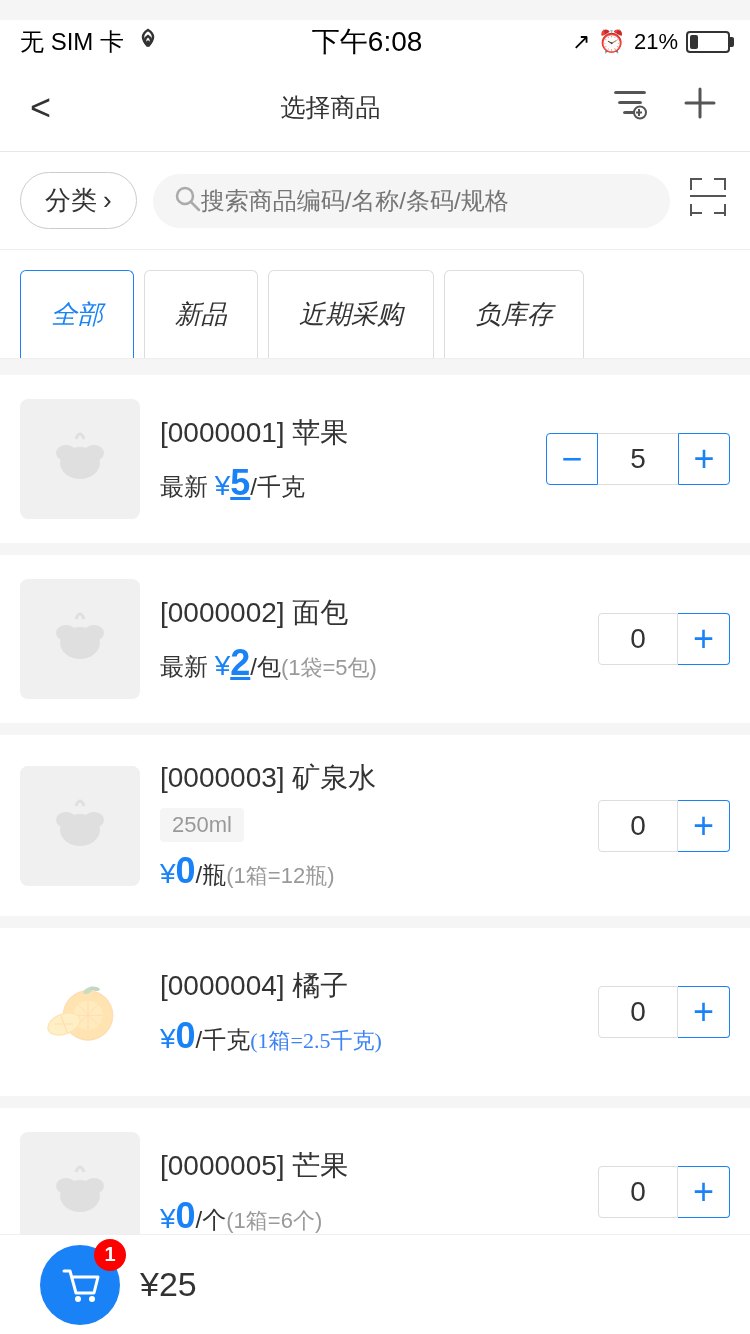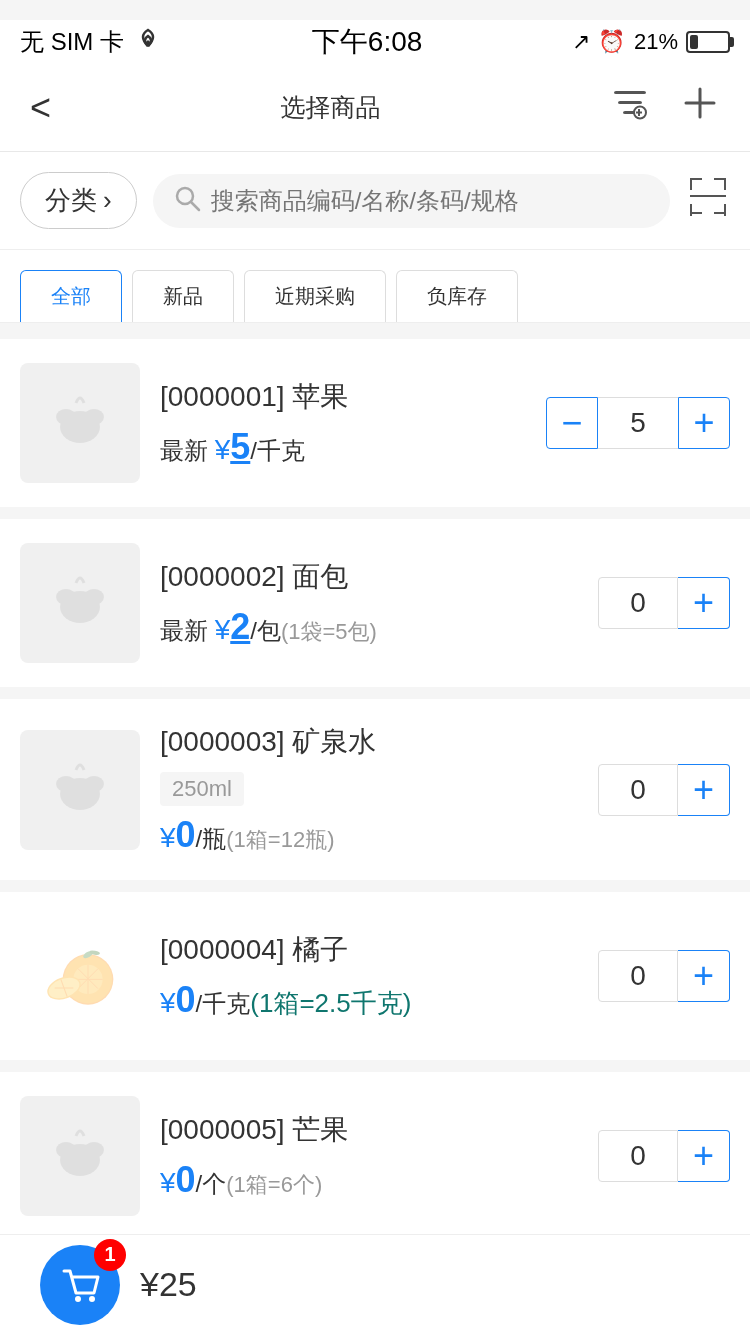--- a/index.html
+++ b/index.html
@@ -61,41 +61,42 @@
       align-items: center;
       gap: 6px;
     }
     .search-box {
       flex: 1;
       background: #f5f5f5;
       border-radius: 30px;
       display: flex;
       align-items: center;
       padding: 10px 20px;
-      gap: 10px;
+      gap: 0;
       font-size: 24px;
       color: #aaa;
     }
 
     
     .tabs {
       background: #fff;
       display: flex;
       padding: 20px 20px 0;
       gap: 10px;
       border-bottom: 1px solid #eee;
     }
     .tab {
-      padding: 12px 30px;
-      font-size: 20px;
+      padding: 26px 30px;
+      font-size: 26px;
       border-radius: 6px 6px 0 0;
       border: 1px solid #ddd;
       border-bottom: none;
       color: #333;
       background: #fff;
+      font-style: italic;
     }
     .tab.active {
       color: #1a82f7;
       border-color: #1a82f7;
       background: #fff;
       font-weight: 500;
     }
 
     
     .product-list { background: #f5f5f5; padding: 16px 0; }
@@ -406,21 +407,21 @@
         <line x1="36" y1="64" x2="36" y2="92" stroke="#ff8c00" stroke-width="1.5" transform="rotate(-20 36 78)"></line>
         <line x1="22" y1="78" x2="50" y2="78" stroke="#ff8c00" stroke-width="1.5"></line>
 
         <ellipse cx="72" cy="28" rx="8" ry="4" fill="#4a8c3f" transform="rotate(-30 72 28)"></ellipse>
         <ellipse cx="82" cy="25" rx="8" ry="3" fill="#3a7a2f" transform="rotate(10 82 25)"></ellipse>
       </svg>
     </div>
     <div class="product-info">
       <div class="product-name">[0000004] 橘子</div>
       <div class="product-price">
-        <span style="color:#1a82f7;font-size:28px;">¥</span><span style="color:#1a82f7;font-size:36px;font-weight:bold;">0</span><span style="font-size:24px;color:#333;">/千克</span><span style="font-size:26px;color:#0f766e;">(1箱=2.5千克)</span>
+        <span style="color:#1a82f7;font-size:28px;">¥</span><span style="color:#1a82f7;font-size:36px;font-weight:bold;">0</span><span style="font-size:24px;color:#333;">/千克</span><span style="font-size:22px;color:#3b82f6;font-family:Liberation Serif, serif;">(1箱=2.5千克)</span>
       </div>
     </div>
     <div class="qty-control">
       <input class="qty-input-only" type="text" value="0" style="">
       <button class="qty-btn plus" style="border-radius:0 4px 4px 0; border-left:none;">+</button>
     </div>
   </div>
 
   <div class="product-item">
     <div class="product-image">

